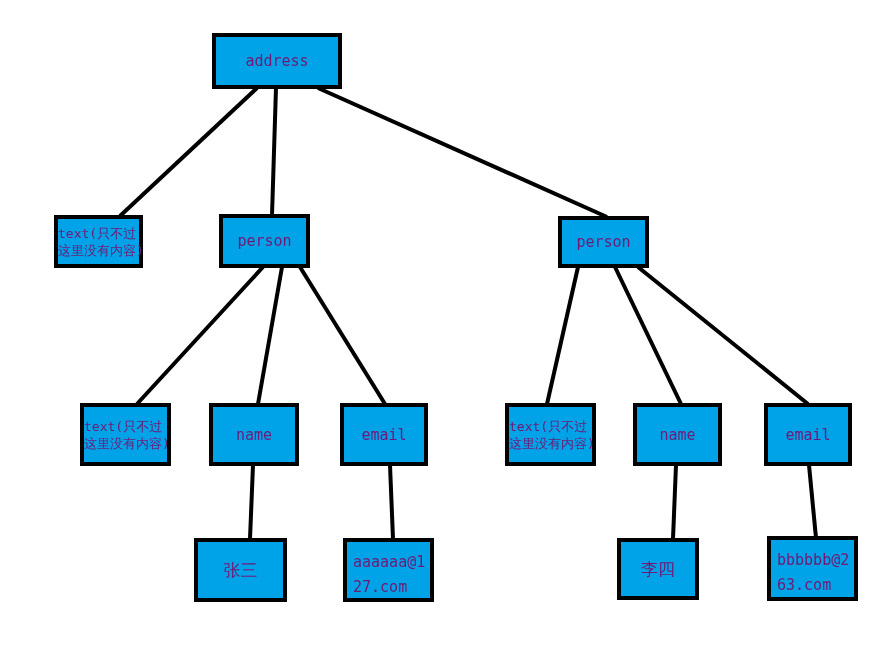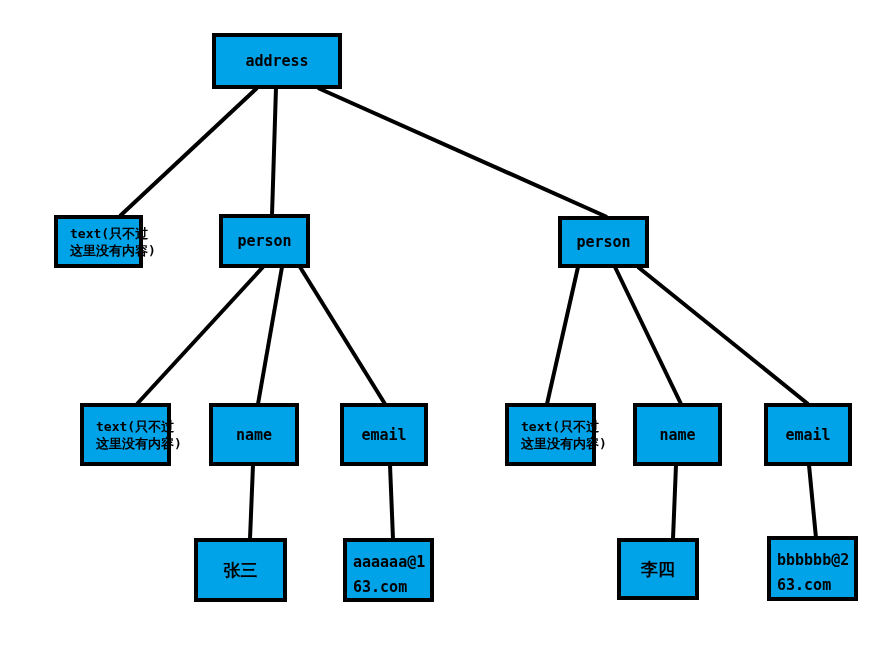--- a/index.html
+++ b/index.html
@@ -10,34 +10,34 @@
     font-family:"DejaVu Sans Mono","Liberation Mono",monospace;
     overflow:hidden;
   }
   .edges{position:absolute;left:0;top:0;width:891px;height:653px;z-index:0;}
   .edges line{stroke:#000000;stroke-width:4;}
   .node{
     position:absolute;
     box-sizing:border-box;
     background:#00A2E8;
     border:4px solid #000000;
-    color:#000000;
-    font-weight:bold;
+    color:#701a75;
+    font-weight:normal;
     z-index:1;
     display:flex;
     align-items:center;
     justify-content:center;
   }
   .tag{font-size:15px;letter-spacing:0px;}
   .tnode{
     font-size:13px;
     line-height:17px;
     justify-content:flex-start;
     align-items:center;
-    padding-left:12px;
+    padding-left:0;
     white-space:pre;
     overflow:visible;
   }
   .vname{font-size:17px;}
   .vemail{
     font-size:15px;
     line-height:25px;
     justify-content:flex-start;
     align-items:flex-start;
     padding:8px 0 0 6px;
@@ -99,20 +99,20 @@
   <div class="node tnode pos-text3">text(只不过
 这里没有内容)</div>
 
   <div class="node tag pos-name2">name</div>
 
   <div class="node tag pos-email2">email</div>
 
   <div class="node vname pos-vname1">张三</div>
 
   <div class="node vemail pos-vemail1">aaaaaa@1
-63.com</div>
+27.com</div>
 
   <div class="node vname pos-vname2">李四</div>
 
   <div class="node vemail pos-vemail2">bbbbbb@2
 63.com</div>
 
 </div>
 
 </body></html>

